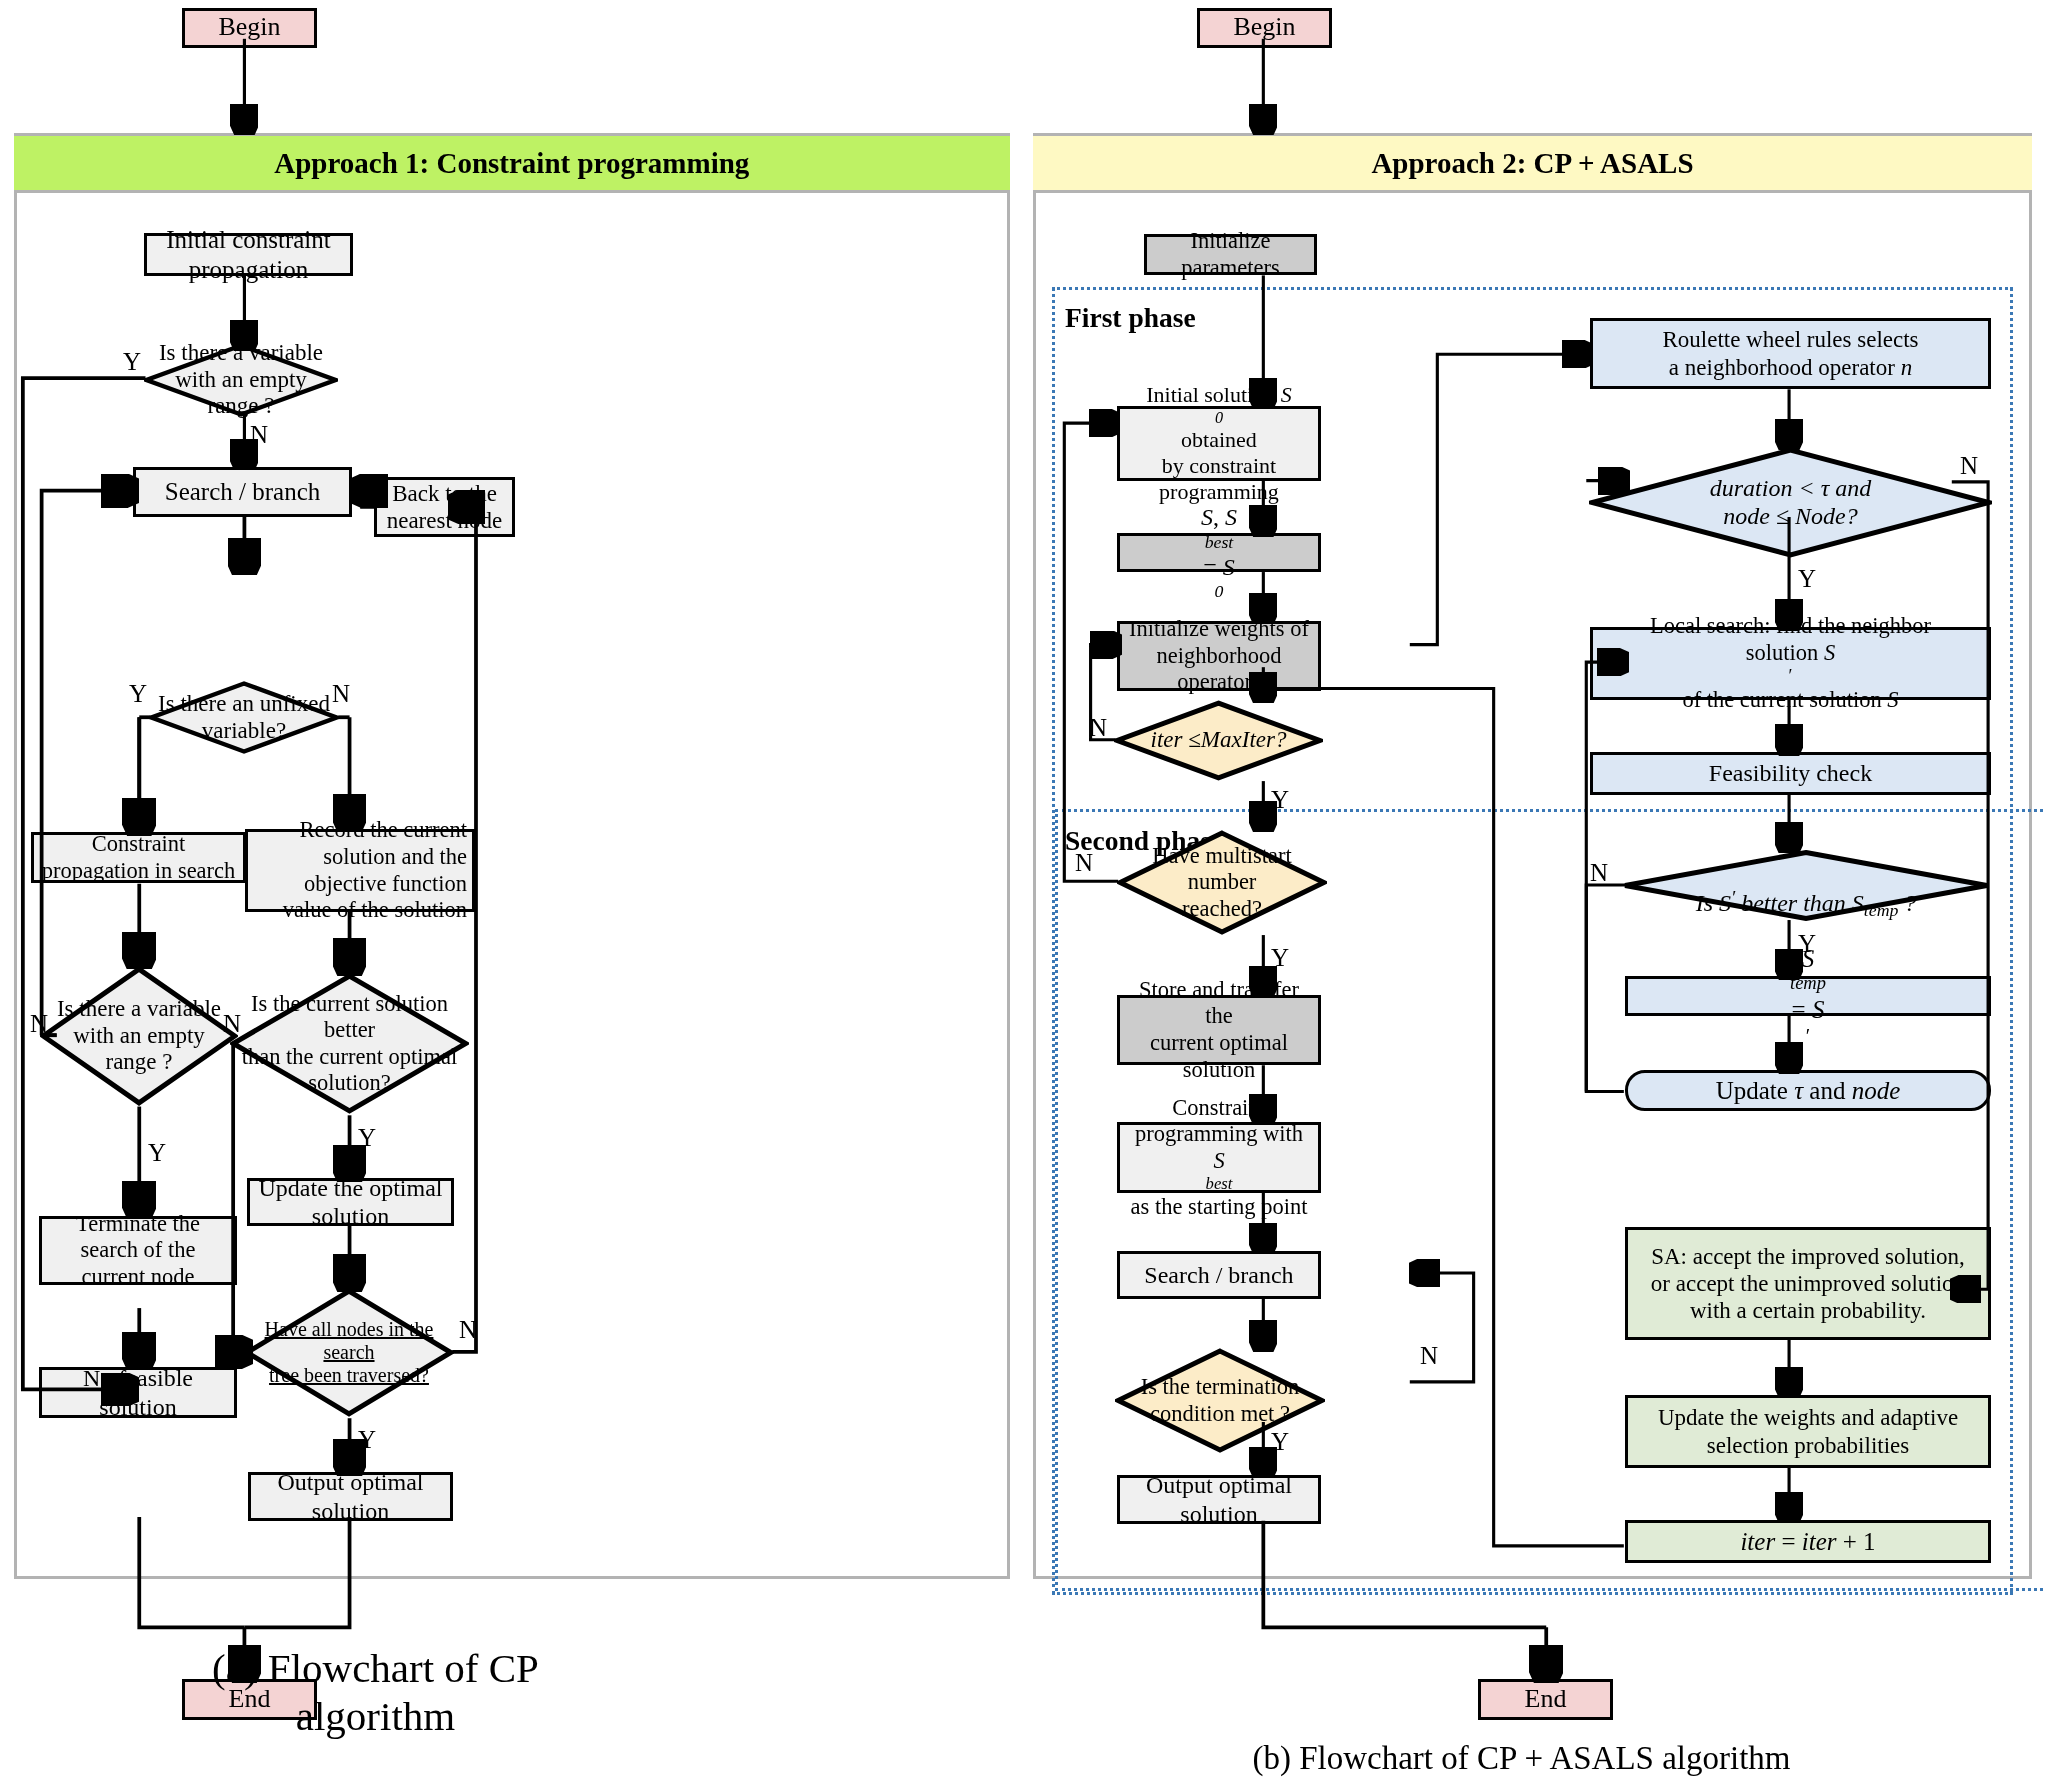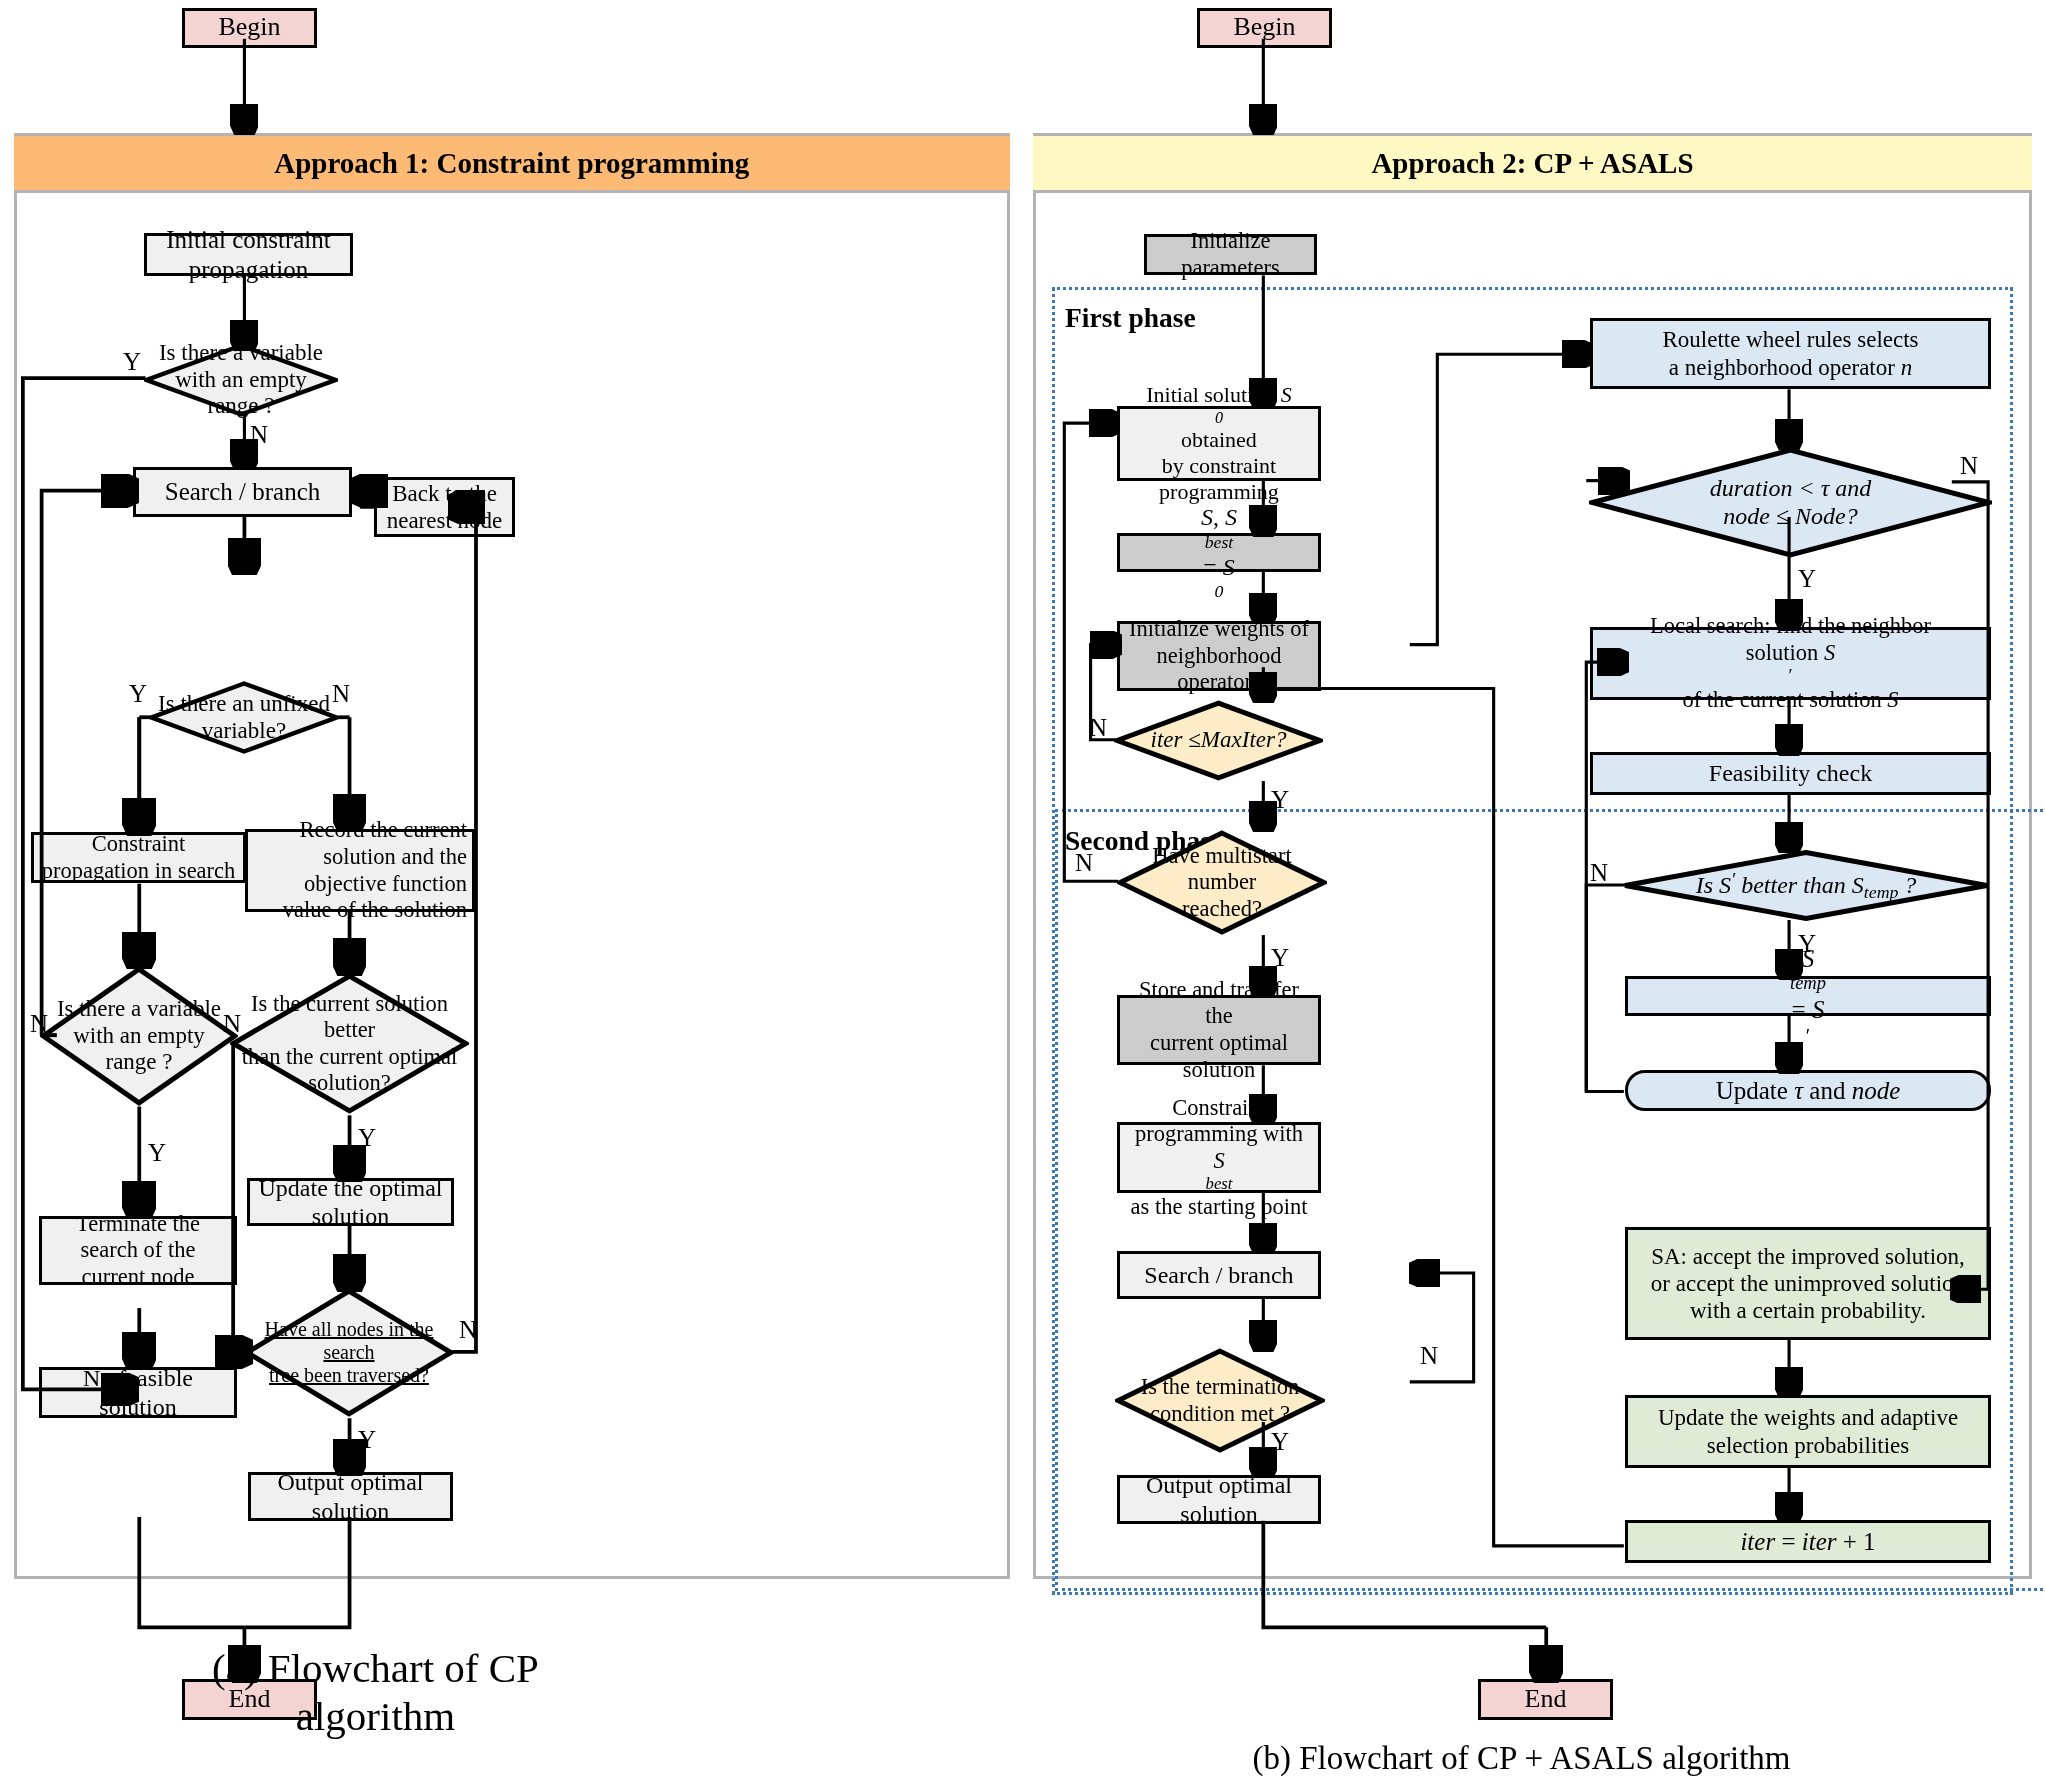--- a/index.html
+++ b/index.html
@@ -18,21 +18,21 @@
   
   .dia{position:absolute;box-sizing:border-box;}
   .dia svg{position:absolute;inset:0;width:100%;height:100%;display:block;}
   .dia .dlabel{position:absolute;inset:0;display:flex;align-items:center;justify-content:center;
                 text-align:center;line-height:1.16;z-index:2;padding:0 4%;}
 
   
   .panel{position:absolute;box-sizing:border-box;border:3.1px solid #b3b3b3;background:#ffffff;}
   .panel-hdr{position:absolute;box-sizing:border-box;display:flex;align-items:center;justify-content:center;
              font-weight:bold;border-top:3.1px solid #b3b3b3;border-bottom:3.1px solid #b3b3b3;}
-  .hdr-blue{background:#fdba74;}
+  .hdr-blue{background:#bef264;}
   .hdr-yellow{background:#fef9c3;}
 
   .dashed{position:absolute;box-sizing:border-box;border:3.1px dotted #3b78b5;}
   .phase-lbl{position:absolute;font-weight:bold;}
 
   
   svg.edges{position:absolute;left:0;top:0;width:2046px;height:1790px;overflow:visible;z-index:1;pointer-events:none;}
   svg.edges path,svg.edges line{fill:none;stroke:#000;stroke-width:6;}
   .thin{stroke-width:5 !important;}
 
@@ -365,21 +365,21 @@
   </div>
 
   <div class="node box blue" style="left:1590px;top:752px;width:401px;height:43px;font-size:24px;">
     <span>Feasibility check</span>
   </div>
 
   <div class="dia" style="left:1622px;top:850px;width:368px;height:71px;">
     <svg viewBox="0 0 588 114" preserveAspectRatio="none">
         <polygon points="294,4 583,57 294,110 5,57" fill="#dce7f4" stroke="#000" stroke-width="8"></polygon>
       </svg>
-    <div class="dlabel" style="font-size:24px;">
+    <div class="dlabel" style="font-size:24px;align-items:flex-end;">
       <span class="it">Is S<span class="prime">′</span> better than S<span class="sub">temp</span> ?</span>
     </div>
   </div>
 
   <div class="node box blue" style="left:1625px;top:976px;width:366px;height:40px;font-size:25px;">
     <span><i>S</i><span class="sub">temp</span> = <i>S</i><span class="prime">′</span></span>
   </div>
 
   <div class="node box blue" style="left:1625px;top:1070px;width:366px;height:41px;font-size:25px;border-radius:20px;">
     <span>Update <i>τ</i> and <i>node</i></span>

